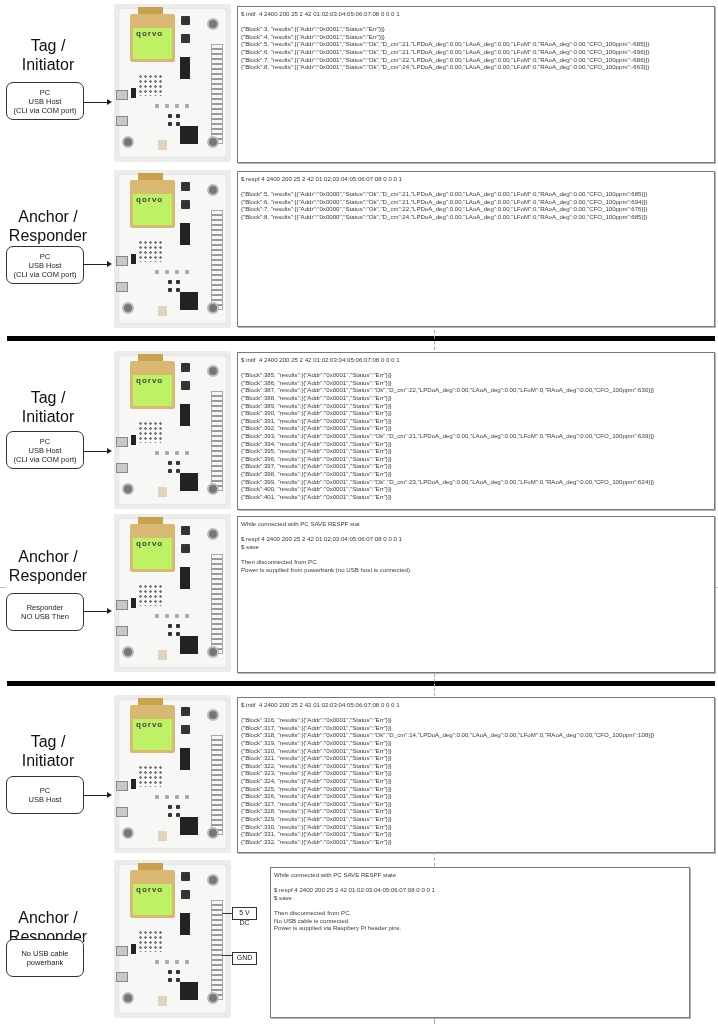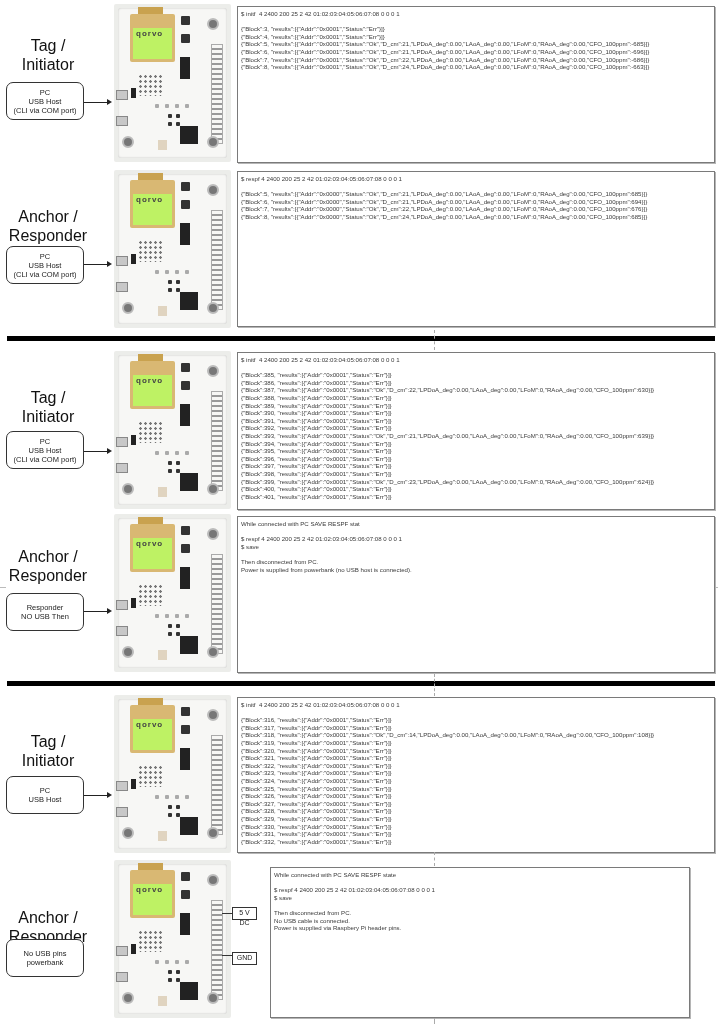--- a/index.html
+++ b/index.html
@@ -243,21 +243,21 @@
       <div class="usb" style="top: 112px;"></div>
       <div class="btn" style="top: 12px;"></div>
       <div class="btn" style="top: 30px;"></div>
     </div>
   <div class="term" style="left:237px;top:697px;width:478px;height:156px;"><span class="line">$ initf  4 2400 200 25 2 42 01:02:03:04:05:06:07:08 0 0 0 1</span><span class="blank"></span><span class="line">{"Block":316, "results":[{"Addr":"0x0001","Status":"Err"}]}</span><span class="line">{"Block":317, "results":[{"Addr":"0x0001","Status":"Err"}]}</span><span class="line">{"Block":318, "results":[{"Addr":"0x0001","Status":"Ok","D_cm":14,"LPDoA_deg":0.00,"LAoA_deg":0.00,"LFoM":0,"RAoA_deg":0.00,"CFO_100ppm":108}]}</span><span class="line">{"Block":319, "results":[{"Addr":"0x0001","Status":"Err"}]}</span><span class="line">{"Block":320, "results":[{"Addr":"0x0001","Status":"Err"}]}</span><span class="line">{"Block":321, "results":[{"Addr":"0x0001","Status":"Err"}]}</span><span class="line">{"Block":322, "results":[{"Addr":"0x0001","Status":"Err"}]}</span><span class="line">{"Block":323, "results":[{"Addr":"0x0001","Status":"Err"}]}</span><span class="line">{"Block":324, "results":[{"Addr":"0x0001","Status":"Err"}]}</span><span class="line">{"Block":325, "results":[{"Addr":"0x0001","Status":"Err"}]}</span><span class="line">{"Block":326, "results":[{"Addr":"0x0001","Status":"Err"}]}</span><span class="line">{"Block":327, "results":[{"Addr":"0x0001","Status":"Err"}]}</span><span class="line">{"Block":328, "results":[{"Addr":"0x0001","Status":"Err"}]}</span><span class="line">{"Block":329, "results":[{"Addr":"0x0001","Status":"Err"}]}</span><span class="line">{"Block":330, "results":[{"Addr":"0x0001","Status":"Err"}]}</span><span class="line">{"Block":331, "results":[{"Addr":"0x0001","Status":"Err"}]}</span><span class="line">{"Block":332, "results":[{"Addr":"0x0001","Status":"Err"}]}</span></div>
 </div>
 
 <div>
   <div class="role-title" style="top:888px;">Anchor /<br>Responder</div>
   <div class="conn-box" style="top:939px;height:38px;">
-    <span>No USB pins</span>
+    <span>No USB cable</span>
     <span>powerbank</span>
   </div>
   <div class="board" style="top:860px;">
       <div class="pcb"></div>
       <div class="antenna"></div>
       <div class="module">
         <div class="module-inner">
           <div class="logo">qorvo</div>
         </div>
       </div>

